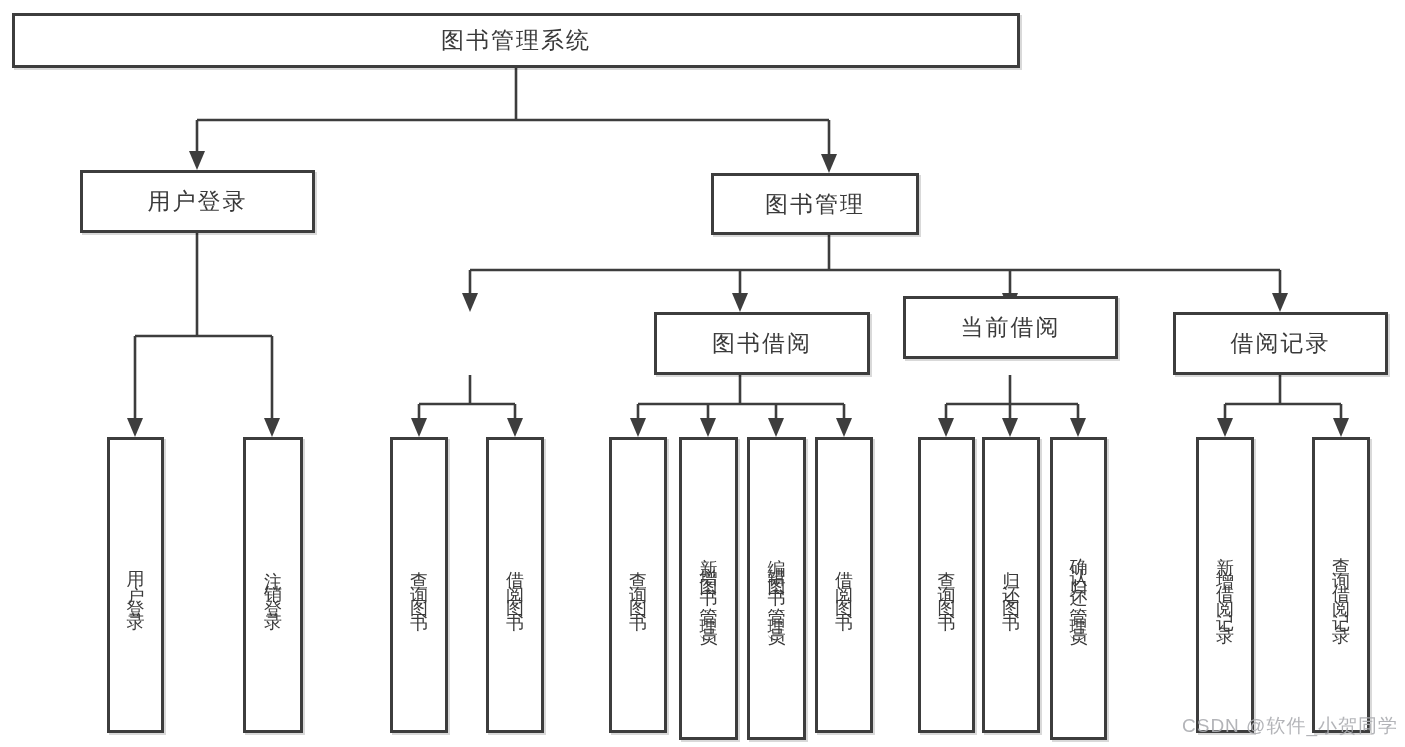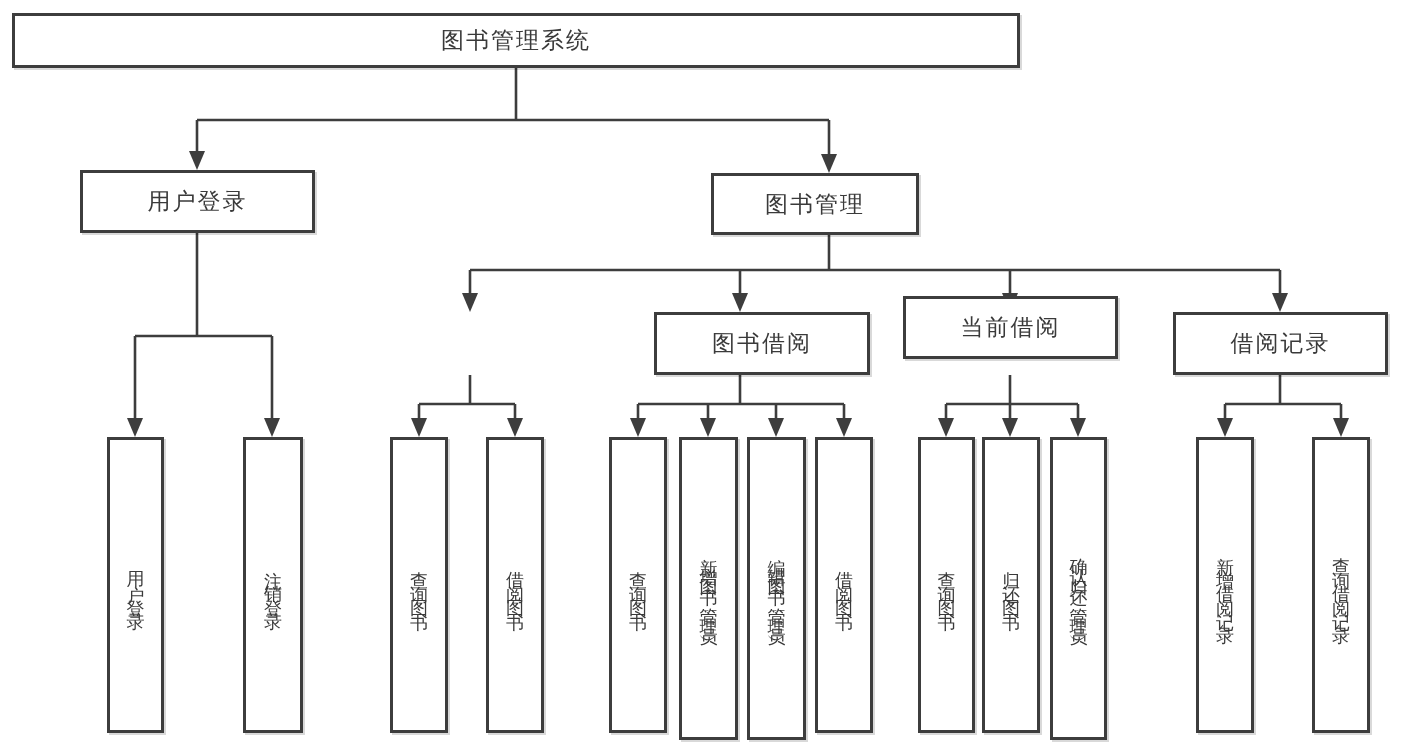--- a/index.html
+++ b/index.html
@@ -176,14 +176,15 @@
     <span class="v-label tight">确认归还（管理员）</span>
   </div>
 
   <div class="box" style="left:1196px;top:437px;width:58px;height:296px;">
     <span class="v-label">新增借阅记录</span>
   </div>
   <div class="box" style="left:1312px;top:437px;width:58px;height:296px;">
     <span class="v-label">查询借阅记录</span>
   </div>
 
+  <div id="watermark">CSDN @软件_小贺同学</div>
 
 </div>
 
 </body></html>

